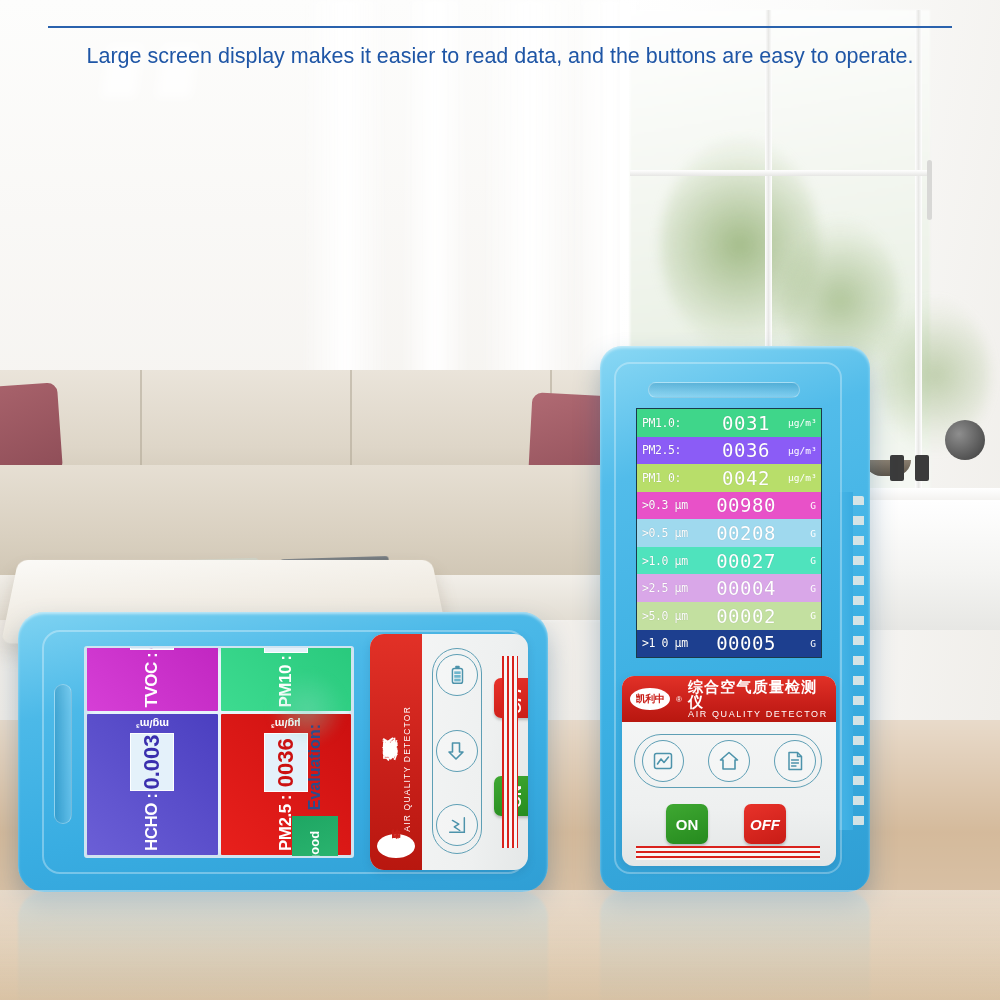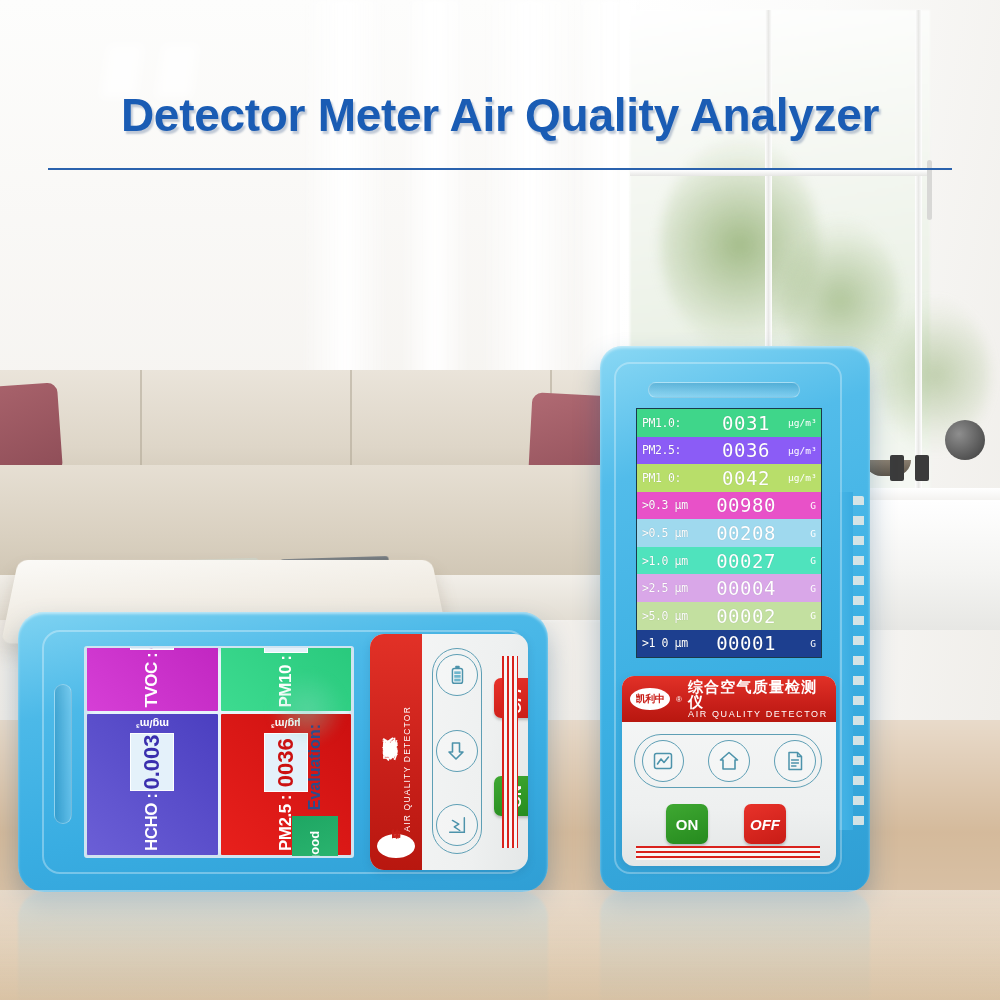--- a/index.html
+++ b/index.html
@@ -569,22 +569,22 @@
   <div class="table-col"></div>
   <div class="tbl-obj tray"></div>
   <div class="tbl-obj book2"></div>
   <div class="tbl-obj book1"></div>
   <div class="tbl-obj remote2"></div>
   <div class="tbl-obj remote1"></div>
   <div class="table-top"></div>
 </div>
 
 <div class="header">
-  <div class="title">Detector Meter Air Quality Analyzer</div>
   <div class="rule"></div>
+  <div class="subtitle">Large screen display makes it easier to read data, and the buttons are easy to operate.</div>
 </div>
 
 <div class="device" id="device-left">
   <div class="inner-bezel"></div>
   <div class="side-slot"></div>
 
   <div class="lcd-left">
     <div class="lcd-left-rot">
 
       <div class="panel p-hcho">
@@ -719,21 +719,21 @@
       <span class="r-value">00004</span>
       <span class="r-unit">G</span>
     </div>
     <div class="lcd-row" style="background:#c3e0a0">
       <span class="r-label">&gt;5.0 µm</span>
       <span class="r-value">00002</span>
       <span class="r-unit">G</span>
     </div>
     <div class="lcd-row" style="background:#1d3f8f">
       <span class="r-label">&gt;1 0 µm</span>
-      <span class="r-value">00001</span>
+      <span class="r-value">00005</span>
       <span class="r-unit">G</span>
     </div>
   </div>
 
   <div class="face-right">
     <div class="brand-band-h">
       <div class="brand-oval-h">凯利中</div>
       <span class="reg-mark">®</span>
       <div class="brand-h-text">
         <div class="brand-h-cn">综合空气质量检测仪</div>

